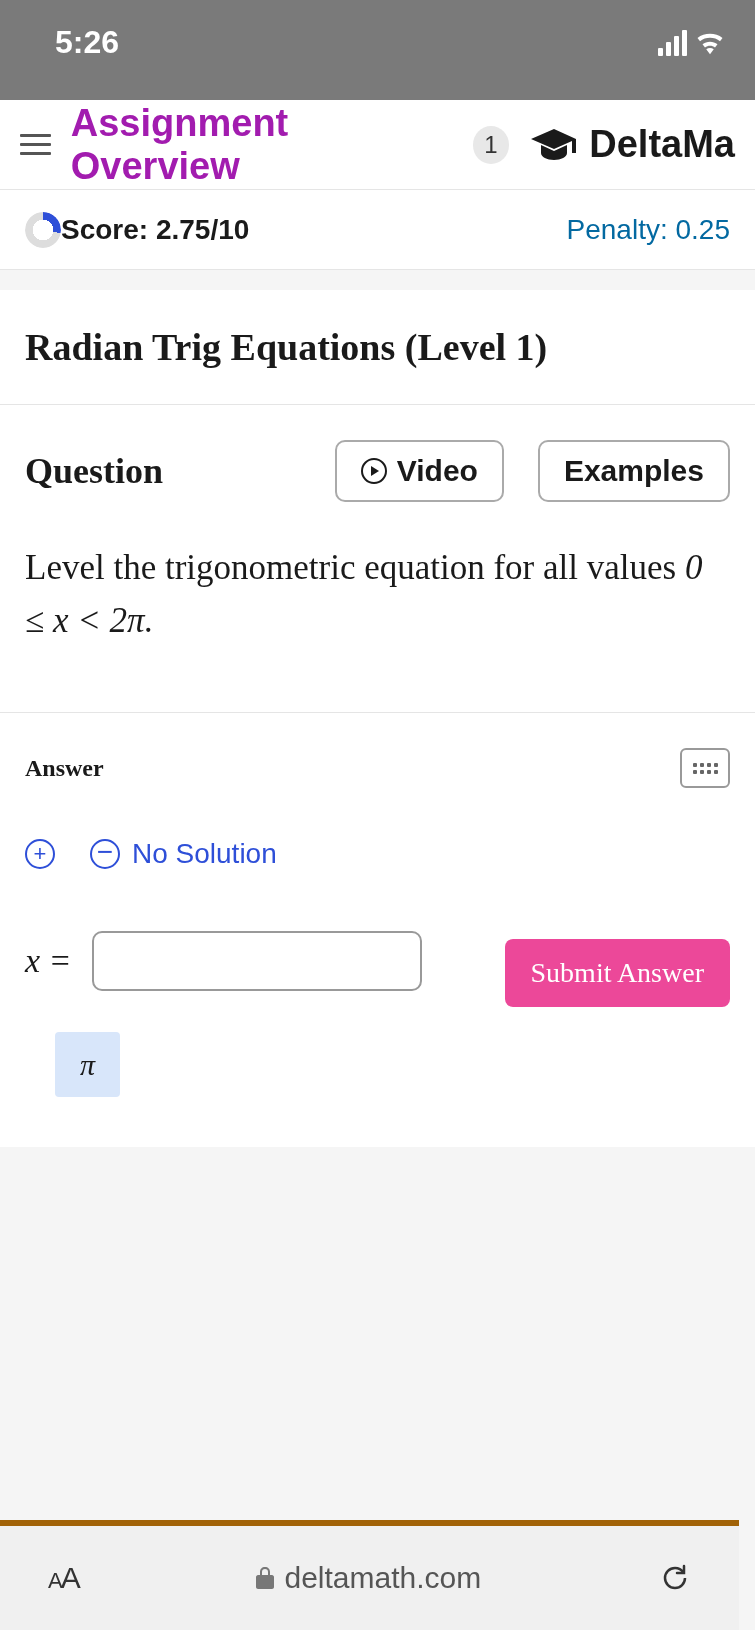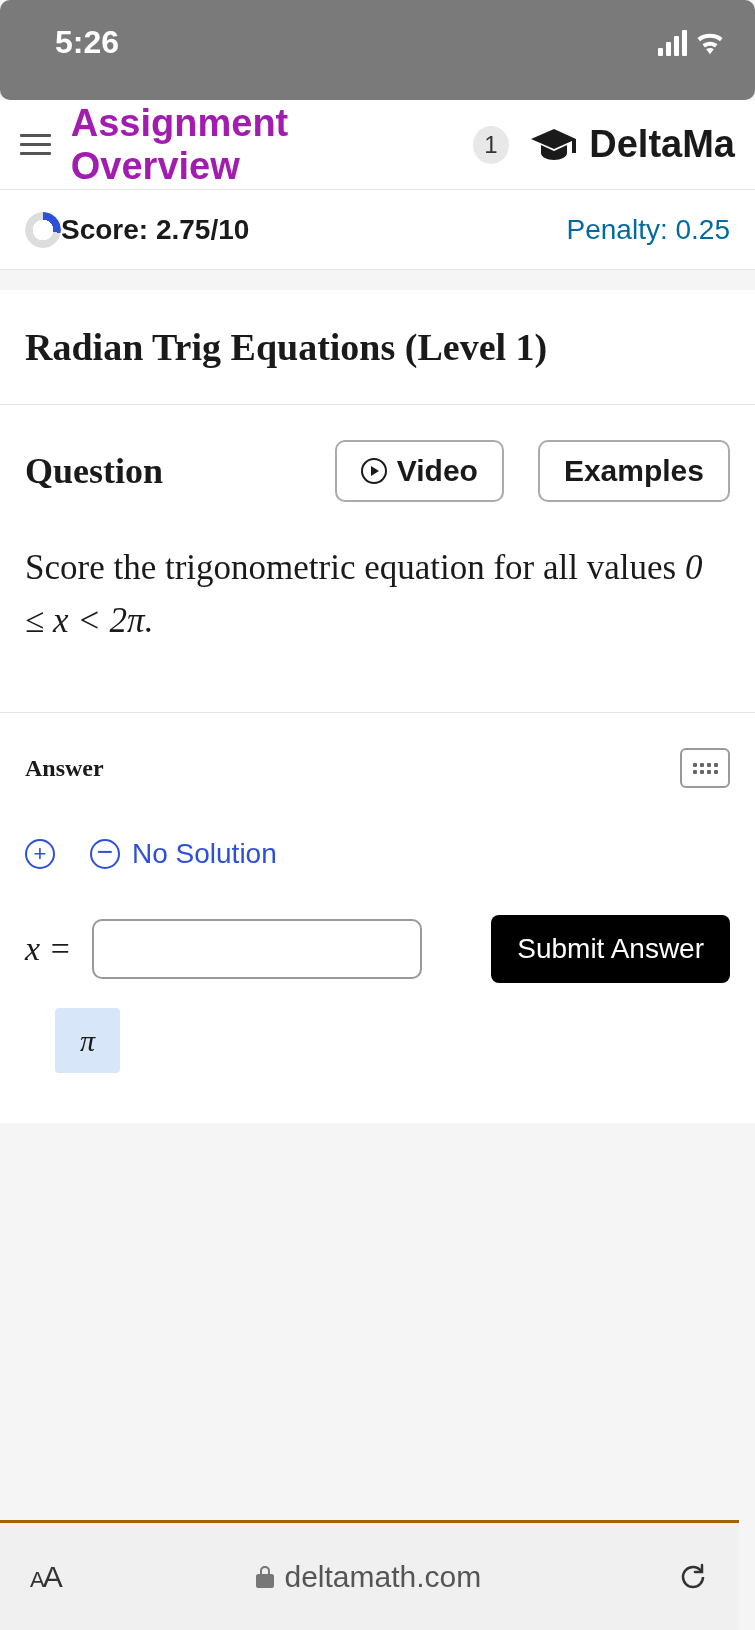--- a/index.html
+++ b/index.html
@@ -16,21 +16,20 @@
     .status-bar {
       height: 100px;
       background: #7a7a7a;
       display: flex;
       align-items: center;
       justify-content: space-between;
       padding: 0 30px 15px 55px;
       color: white;
       font-size: 32px;
       font-weight: 600;
-      border-radius: 10px;
     }
     .status-icons {
       display: flex;
       align-items: center;
       gap: 8px;
     }
     .signal-icon, .wifi-icon {
       display: inline-block;
     }
     .signal-bars {
@@ -318,29 +317,30 @@
     }
     .answer-input {
       width: 330px;
       height: 60px;
       border: 2px solid #999;
       border-radius: 10px;
       font-size: 28px;
       padding: 0 15px;
     }
     .submit-btn {
-      background: #000000;
+      background: #ec4899;
       color: white;
       border: none;
       border-radius: 8px;
       font-size: 28px;
-      font-family: Liberation Sans, sans-serif;
+      font-family: Liberation Serif, serif;
       padding: 18px 26px;
       cursor: pointer;
       margin-left: auto;
+      margin-top: 24px;
     }
     
     .pi-btn {
       width: 65px;
       height: 65px;
       background: #d8e6fa;
       border: none;
       border-radius: 4px;
       font-family: 'Times New Roman', serif;
       font-style: italic;
@@ -351,24 +351,24 @@
     }
     
     
     .browser-bar {
       position: absolute;
       bottom: 0;
       left: 0;
       right: 16px;
       height: 110px;
       background: #f0f0f0;
-      border-top: 3px solid #a16207;
-      display: flex;
-      align-items: center;
-      padding: 0 30px;
+      border-top: 6px solid #a16207;
+      display: flex;
+      align-items: center;
+      padding: 0 48px;
     }
     .text-size {
       font-size: 30px;
       color: #333;
       letter-spacing: -2px;
     }
     .text-size .small-a { font-size: 22px; }
     .url-section {
       flex: 1;
       display: flex;
@@ -437,21 +437,21 @@
       <span class="question-label">Question</span>
       <button class="outline-btn">
         <span class="play-circle"></span>
         <span>Video</span>
       </button>
       <button class="outline-btn">
         <span>Examples</span>
       </button>
     </div>
     <div class="question-text">
-      <span>Score the trigonometric equation for all values </span><span class="math-inline">0 ≤ x &lt; 2π.</span>
+      <span>Level the trigonometric equation for all values </span><span class="math-inline">0 ≤ x &lt; 2π.</span>
     </div>
   </div>
 
   <div class="answer-section">
     <div class="answer-header">
       <span class="answer-label">Answer</span>
       <button class="keyboard-btn">
         <div class="keyboard-grid">
           <span></span>
             <span></span>

